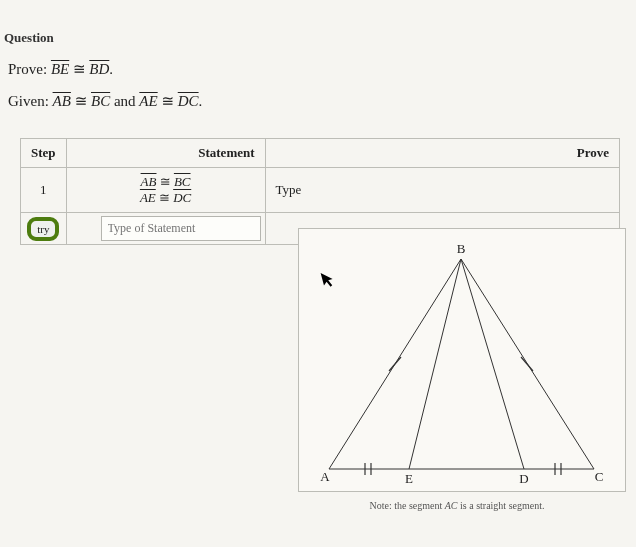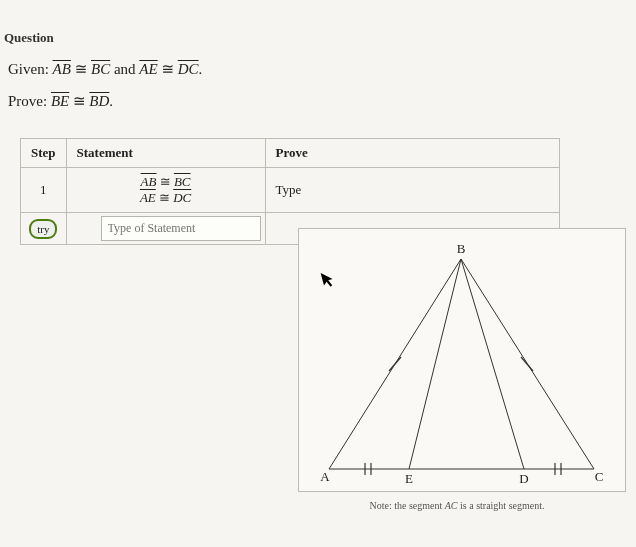--- a/index.html
+++ b/index.html
@@ -25,50 +25,50 @@
   }
   .problem .line { margin-bottom: 14px; }
   .overline {
     text-decoration: overline;
     font-style: italic;
   }
   .proof-table {
     margin: 8px 0 0 20px;
     border-collapse: collapse;
     font-size: 13px;
-    width: 540px;
+    width: 600px;
   }
   .proof-table th, .proof-table td {
     border: 1px solid #bdbdb7;
     padding: 6px 10px;
   }
   .proof-table th {
     font-weight: bold;
     text-align: center;
     background: #f6f5f1;
   }
-  .proof-table th.stmt, .proof-table th.reason { text-align: left; border-radius: 9px; }
+  .proof-table th.stmt, .proof-table th.reason { text-align: right; border-radius: 9px; }
   .proof-table td.step-num {
     text-align: center;
     width: 44px;
   }
   .proof-table td.statement {
     text-align: center;
     width: 170px;
   }
   .proof-table td.reason {
     width: 370px;
   }
   .input-row td {
     padding: 3px 4px;
     border: 1px solid #bdbdb7;
   }
   .try-btn {
     display: inline-block;
-    border: 2px solid #4d7c0f;
+    border: 4px solid #4d7c0f;
     background: #eef0ee;
     font-size: 11px;
     padding: 2px 6px;
     border-radius: 9px;
     cursor: pointer;
   }
   .stmt-input {
     width: 160px;
     font-size: 12px;
     color: #888;
@@ -106,34 +106,34 @@
     pointer-events: none;
   }
 </style>
 </head>
 <body>
 
 <div class="page-title">Question</div>
 
 <div class="problem">
   <div class="line">
+    <span>Prove:</span>
+    <span class="overline">BE</span>
+    <span>≅</span>
+    <span class="overline">BD</span><span>.</span>
+  </div>
+  <div class="line">
     <span>Given:</span>
     <span class="overline">AB</span>
     <span>≅</span>
     <span class="overline">BC</span>
     <span>and</span>
     <span class="overline">AE</span>
     <span>≅</span>
     <span class="overline">DC</span><span>.</span>
-  </div>
-  <div class="line">
-    <span>Prove:</span>
-    <span class="overline">BE</span>
-    <span>≅</span>
-    <span class="overline">BD</span><span>.</span>
   </div>
 </div>
 
 <table class="proof-table">
   <tbody>
       <tr>
     <th>Step</th>
     <th class="stmt">Statement</th>
     <th class="reason">Prove</th>
   </tr>

